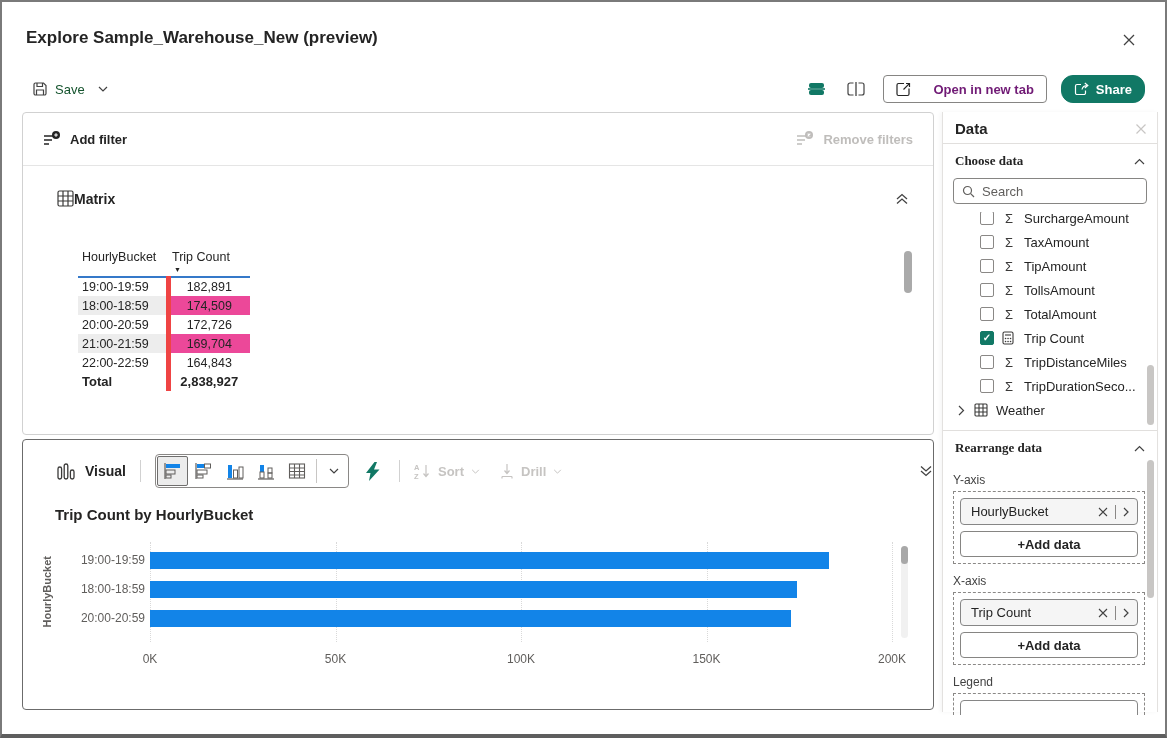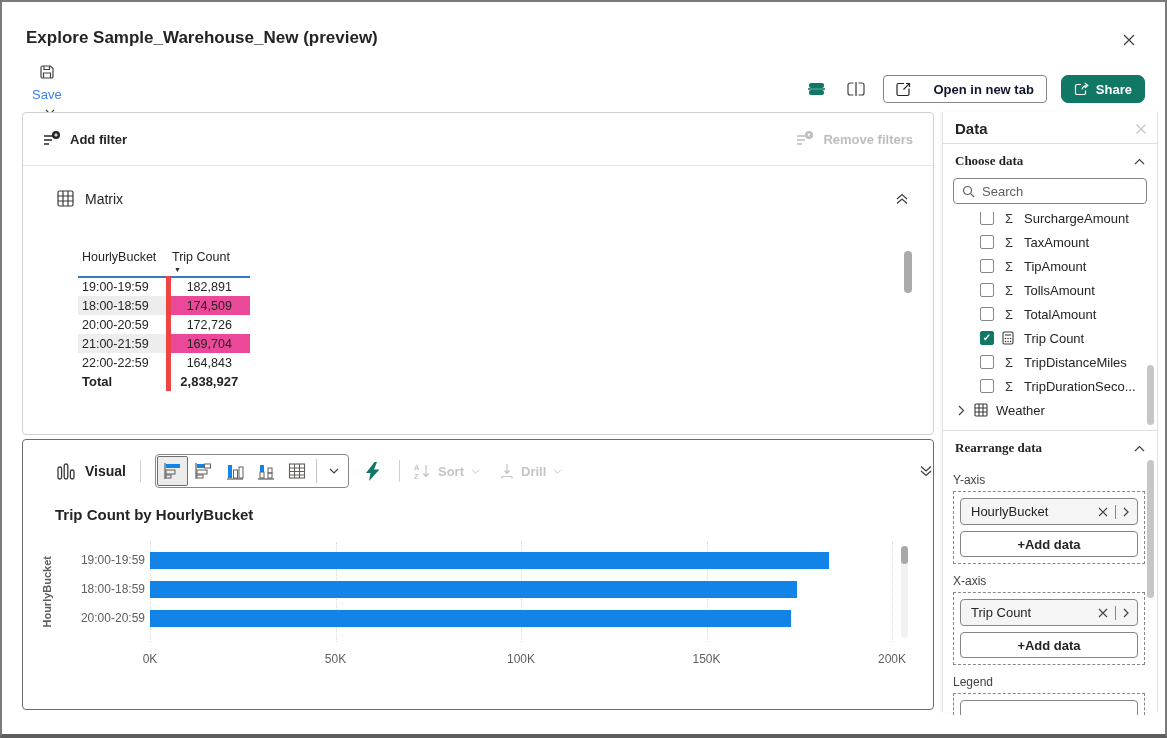--- a/index.html
+++ b/index.html
@@ -6,34 +6,34 @@
   html, body { width: 1167px; height: 738px; overflow: hidden; }
   body { font-family: "Liberation Sans", sans-serif; color: #242424; background: #fff; }
   .dialog { position: absolute; inset: 0; background: #fff; border: 2px solid #7a7a7a; border-bottom: 4px solid #5e5e5e; }
 
   
   .title { position: absolute; left: 24px; top: 26px; font-size: 17px; font-weight: 700; color: #242424; }
   .dlg-close { position: absolute; right: 26px; top: 28px; width: 20px; height: 20px; display: flex; align-items: center; justify-content: center; cursor: pointer; }
 
   
   .toolbar { position: absolute; left: 24px; right: 20px; top: 72px; height: 30px; display: flex; align-items: center; }
-  .save-btn { display: flex; align-items: center; gap: 7px; font-size: 13px; color: #3b82f6; cursor: pointer; padding: 4px 6px; border-radius: 4px; flex-direction: column; }
+  .save-btn { display: flex; align-items: center; gap: 7px; font-size: 13px; color: #14532d; cursor: pointer; padding: 4px 6px; border-radius: 4px; }
   .save-chev { margin-left: 6px; display: flex; }
   .tb-right { margin-left: auto; display: flex; align-items: center; gap: 14px; }
   .icon-btn { display: flex; align-items: center; justify-content: center; width: 26px; height: 26px; cursor: pointer; }
-  .open-tab-btn { display: flex; align-items: center; gap: 22px; border: 1px solid #86858 3; border: 1px solid #868583; background: #fff; border-radius: 4px; height: 28px; padding: 0 12px; font-size: 13px; font-weight: 600; color: #0f172a; cursor: pointer; }
-  .share-btn { display: flex; align-items: center; gap: 7px; background: #117865; border: 1px solid #117865; border-radius: 7px; height: 28px; padding: 0 12px; font-size: 13px; font-weight: 600; color: #fff; cursor: pointer; }
+  .open-tab-btn { display: flex; align-items: center; gap: 22px; border: 1px solid #86858 3; border: 1px solid #868583; background: #fff; border-radius: 4px; height: 28px; padding: 0 12px; font-size: 13px; font-weight: 600; color: #701a75; cursor: pointer; }
+  .share-btn { display: flex; align-items: center; gap: 7px; background: #117865; border: 1px solid #117865; border-radius: 12px; height: 28px; padding: 0 12px; font-size: 13px; font-weight: 600; color: #fff; cursor: pointer; }
 
   
   .box1 { position: absolute; left: 20px; top: 110px; width: 912px; height: 323px; border: 1px solid #d1d1d1; border-radius: 4px; background: #fff; }
   .filter-row { height: 53px; border-bottom: 1px solid #e5e5e5; display: flex; align-items: center; padding: 0 20px; }
   .add-filter { display: flex; align-items: flex-end; gap: 9px; font-size: 13px; font-weight: 700; color: #242424; cursor: pointer; }
   .remove-filters { margin-left: auto; display: flex; align-items: center; gap: 9px; font-size: 13px; font-weight: 600; color: #bfbdbb; cursor: default; }
 
-  .matrix-header { display: flex; align-items: center; gap: 11px; padding: 24px 24px 0 34px; font-size: 14px; font-weight: 400; }
+  .matrix-header { display: flex; align-items: center; padding: 24px 24px 0 34px; font-size: 14px; font-weight: 700; }
   .collapse-chev { margin-left: auto; cursor: pointer; }
 
   .matrix-table { position: absolute; left: 55px; top: 135px; font-size: 12.5px; border-collapse: collapse; }
   .matrix-table th { font-weight: 400; color: #242424; text-align: left; padding: 2px 4px 1px 4px; vertical-align: top; }
   .matrix-table thead tr { border-bottom: 2px solid #3579c9; }
   .sort-arrow { display: block; font-size: 7px; line-height: 7px; color: #242424; padding: 2px 0 2px 2px; }
   .matrix-table td { padding: 2px 4px; height: 19px; }
   .col-bucket { width: 90px; }
   .col-count { width: 82px; text-align: center; border-left: 5px solid #ef4444; padding-right: 6px !important; }
   tr.shaded td { background: #ededed; }

